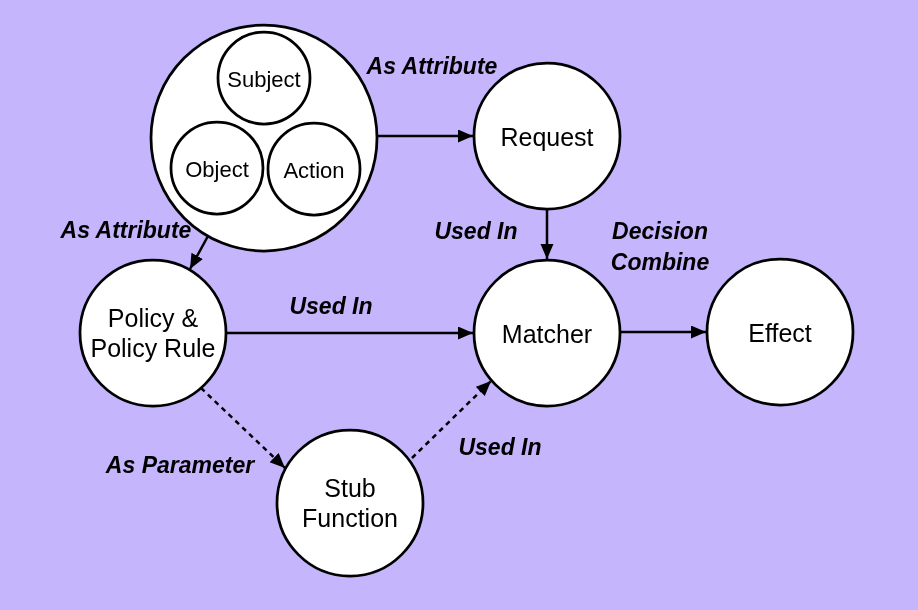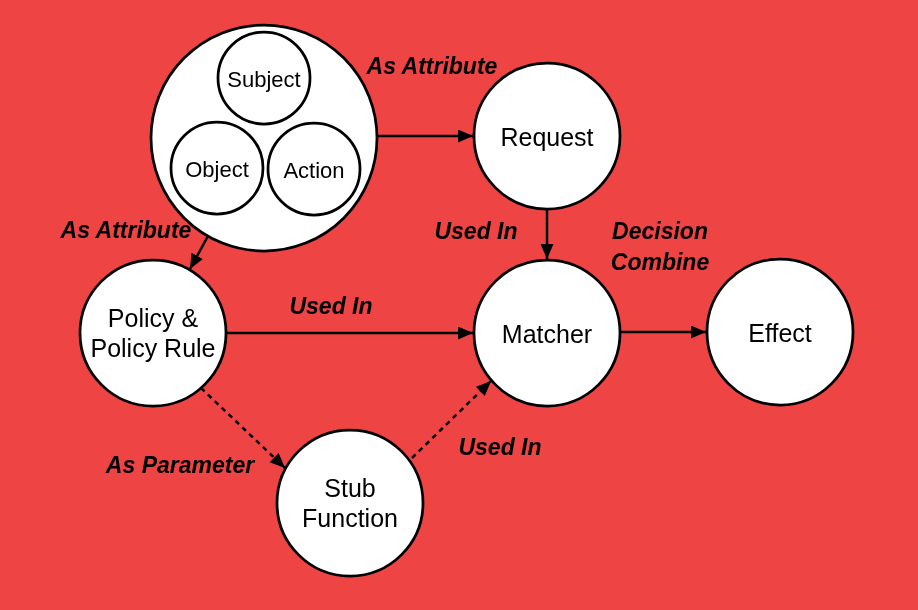--- a/index.html
+++ b/index.html
@@ -4,21 +4,21 @@
 <style>
   html, body {
     margin: 0;
     padding: 0;
     background: #ffffff;
   }
   .canvas {
     position: relative;
     width: 918px;
     height: 610px;
-    background: #ef4444;
+    background: #c4b5fd;
     overflow: hidden;
   }
   svg { display: block; }
   .node-circle {
     fill: #ffffff;
     stroke: #000000;
     stroke-width: 2.75;
   }
   .edge-line {
     stroke: #000000;

